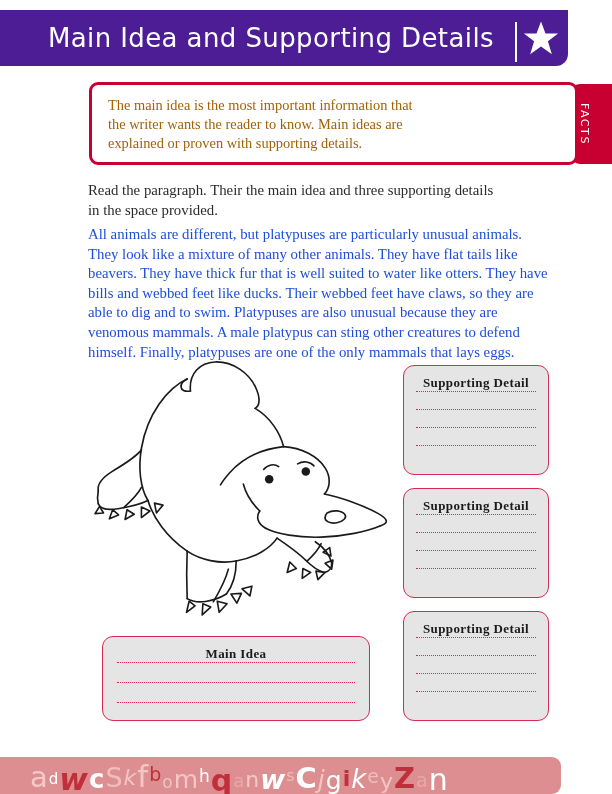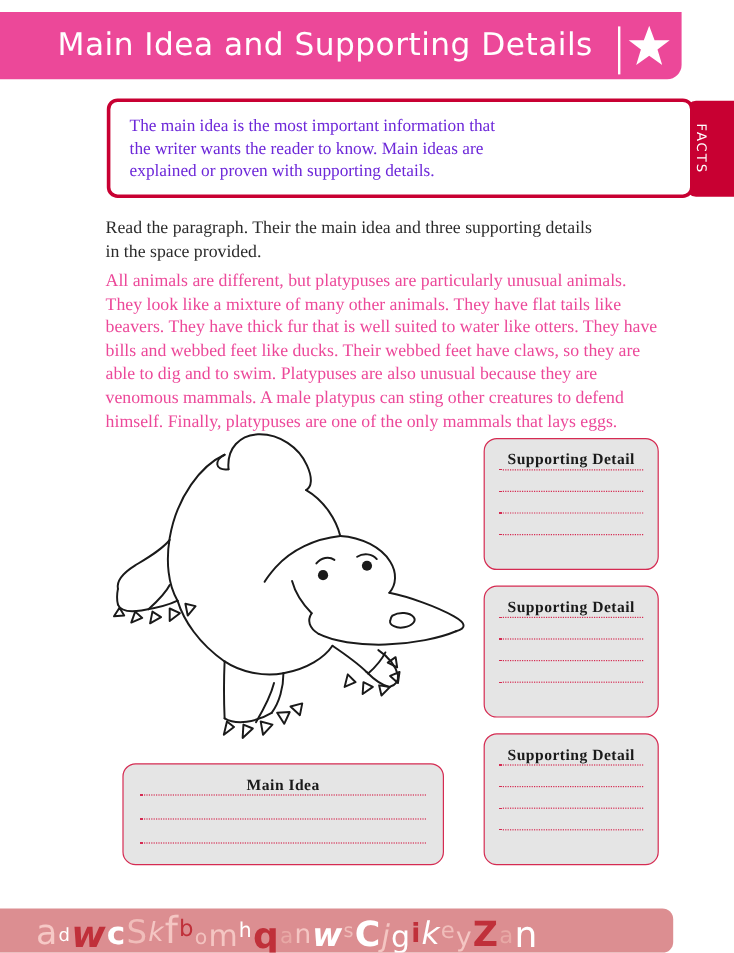--- a/index.html
+++ b/index.html
@@ -15,21 +15,21 @@
     font-family: "Liberation Serif", serif;
   }
 
   
   .header-bar {
     position: absolute;
     left: 0;
     top: 10px;
     width: 568px;
     height: 56px;
-    background: #ec4899;
+    background: #4c1d95;
     border-bottom-right-radius: 12px;
     border-top-right-radius: 0;
   }
   .header-title {
     position: absolute;
     left: 0;
     top: 0;
     right: 62px;
     height: 56px;
     display: flex;
@@ -101,21 +101,21 @@
     background: #ffffff;
     box-sizing: border-box;
   }
   .fact-box-text {
     position: absolute;
     left: 16px;
     top: 11px;
     right: 70px;
     font-size: 14.4px;
     line-height: 19px;
-    color: #6d28d9;
+    color: #a16207;
     white-space: pre-line;
   }
 
   
   .instructions {
     position: absolute;
     left: 88px;
     top: 181px;
     width: 460px;
     font-size: 14.8px;
@@ -123,21 +123,21 @@
     color: #2b2b2b;
     white-space: pre-line;
   }
   .paragraph {
     position: absolute;
     left: 88px;
     top: 225px;
     width: 462px;
     font-size: 14.8px;
     line-height: 19.6px;
-    color: #ec4899;
+    color: #1d4ed8;
   }
 
   
   .platypus {
     position: absolute;
     left: 92px;
     top: 360px;
     width: 308px;
     height: 268px;
   }

